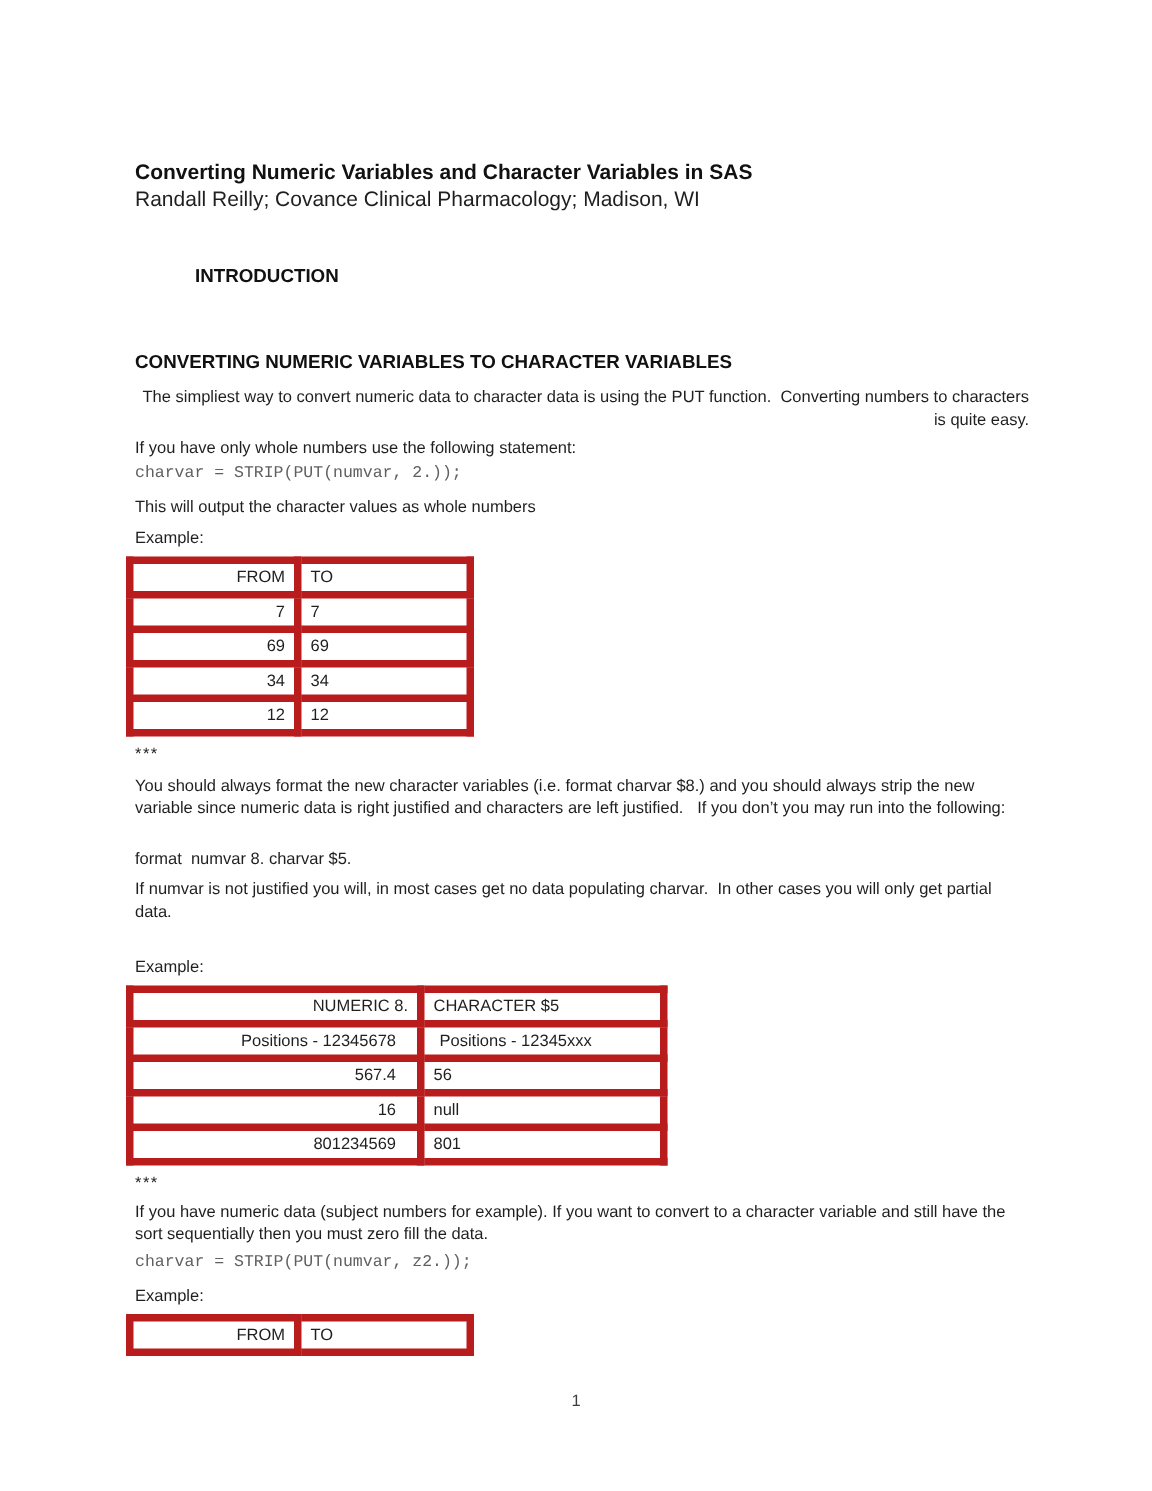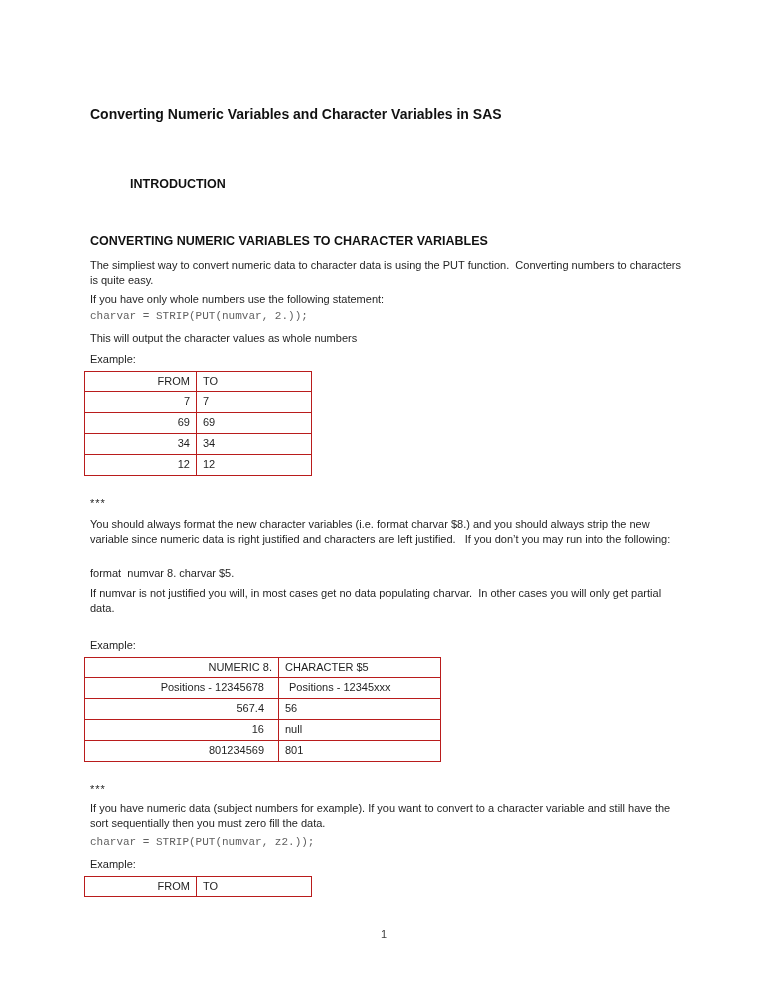--- a/index.html
+++ b/index.html
@@ -47,21 +47,21 @@
   }
   .label { font-size: 11px; line-height: 15px; }
   .sep { font-size: 11px; letter-spacing: 1px; color: #1f1f1f; }
   table.tbl {
     position: absolute;
     left: 84px;
     border-collapse: collapse;
     table-layout: fixed;
   }
   table.tbl th, table.tbl td {
-    border: 1px solid #b91c1c;
+    border: 5px solid #b91c1c;
     font-size: 11px;
     font-weight: normal;
     vertical-align: top;
     padding: 3px 6px 2px 6px;
     line-height: 13px;
     white-space: pre;
     overflow: hidden;
   }
   table.tbl .r { text-align: right; }
   table.tbl .l { text-align: left; }
@@ -81,25 +81,26 @@
     font-size: 11px;
     color: #3c3c3c;
   }
 </style>
 </head>
 <body>
 
 <div class="page">
 
   <div class="abs title" style="top:105px;text-align:center;">Converting Numeric Variables and Character Variables in SAS</div>
+  <div class="abs author" style="top:123px;">Randall Reilly; Covance Clinical Pharmacology; Madison, WI</div>
 
   <div class="abs h1" style="top:176px;padding-left:40px;">INTRODUCTION</div>
 
   <div class="abs h1" style="top:233px;">CONVERTING NUMERIC VARIABLES TO CHARACTER VARIABLES</div>
-  <div class="abs para" style="top:258px;">The simpliest way to convert numeric data to character data is using the PUT function.  Converting numbers to characters is quite easy.</div>
+  <div class="abs para" style="top:258px;text-align:right;">The simpliest way to convert numeric data to character data is using the PUT function.  Converting numbers to characters is quite easy.</div>
   <div class="abs para" style="top:292px;">If you have only whole numbers use the following statement:</div>
   <div class="abs code" style="top:309px;">charvar = STRIP(PUT(numvar, 2.));</div>
   <div class="abs para" style="top:331px;">This will output the character values as whole numbers</div>
   <div class="abs label" style="top:352px;">Example:</div>
 
   <table class="tbl t1" style="top:371px;">
     <tbody>
         <tr class="head">
       <th class="c1 r">FROM</th>
       <th class="c2 l">TO</th>

